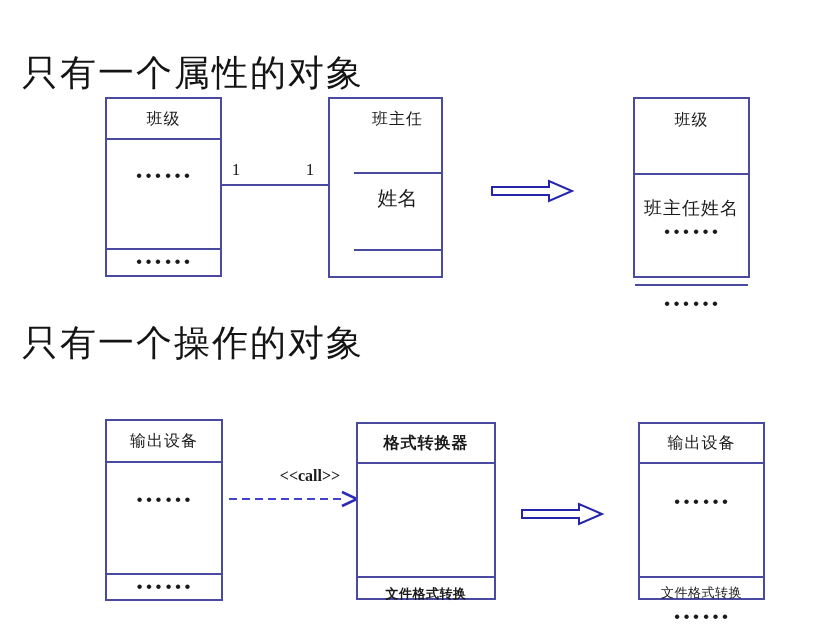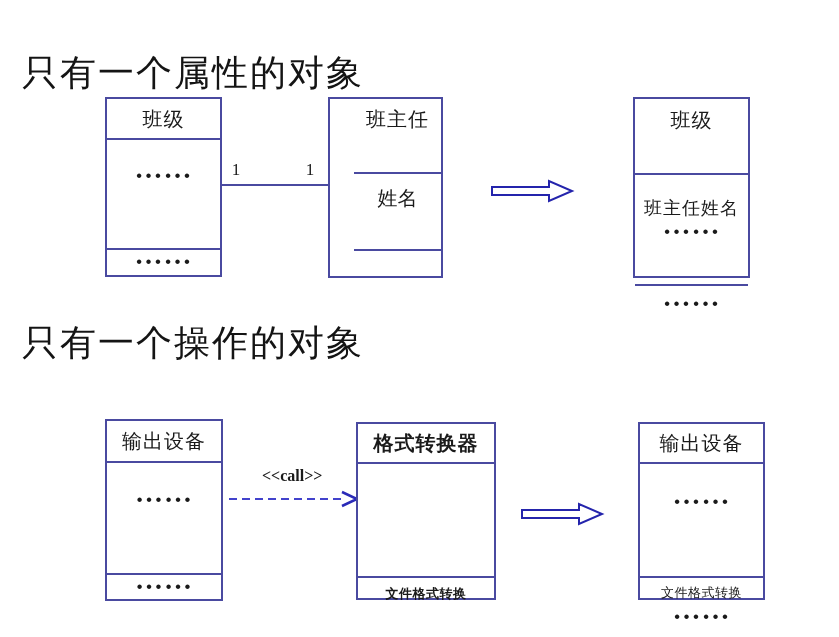--- a/index.html
+++ b/index.html
@@ -23,35 +23,35 @@
     position:absolute;display:flex;flex-direction:column;
     border:2px solid var(--box-border);background:#fff;
   }
   .cmp{
     display:flex;flex-direction:column;align-items:center;justify-content:center;
     font-size:20px;line-height:24px;color:var(--text);text-align:center;width:100%;
   }
   .cmp + .cmp{border-top:2px solid var(--box-border);}
   .cmp.grow{flex:1 1 auto;}
   .cmp.top{justify-content:flex-start;margin-top:33px;}
-  .hdr{font-size:20px;letter-spacing:1px;}
+  .hdr{font-size:16px;letter-spacing:1px;}
   .attr-text{font-size:18px;letter-spacing:1px;}
   .op-text{font-size:13px;letter-spacing:0.5px;}
   .dots{
     font-size:28px;font-weight:bold;line-height:28px;height:28px;
     letter-spacing:1px;transform:translateY(-9px);
   }
   .assoc-line{position:absolute;height:0;border-top:2px solid var(--box-border);}
   .mult{position:absolute;font-size:17px;width:14px;text-align:center;line-height:18px;}
   .arrow-svg{position:absolute;overflow:visible;}
   .arrow-svg polygon{fill:#fff;stroke:var(--block-arrow);stroke-width:2;stroke-linejoin:miter;}
   .dep-svg line{stroke:var(--dashed-arrow);stroke-width:2;stroke-dasharray:8 5;}
   .dep-svg polyline{fill:none;stroke:#2a2ab8;stroke-width:2.5;}
   .stereotype{
-    position:absolute;font-size:16px;font-weight:bold;
+    position:absolute;font-size:16px;font-weight:bold;text-align:center;
     width:96px;line-height:18px;white-space:nowrap;
   }
 </style>
 </head>
 <body>
 
 <div id="page">
 
   <div class="title" style="top:26px;margin-top:25px;">只有一个属性的对象</div>
 

